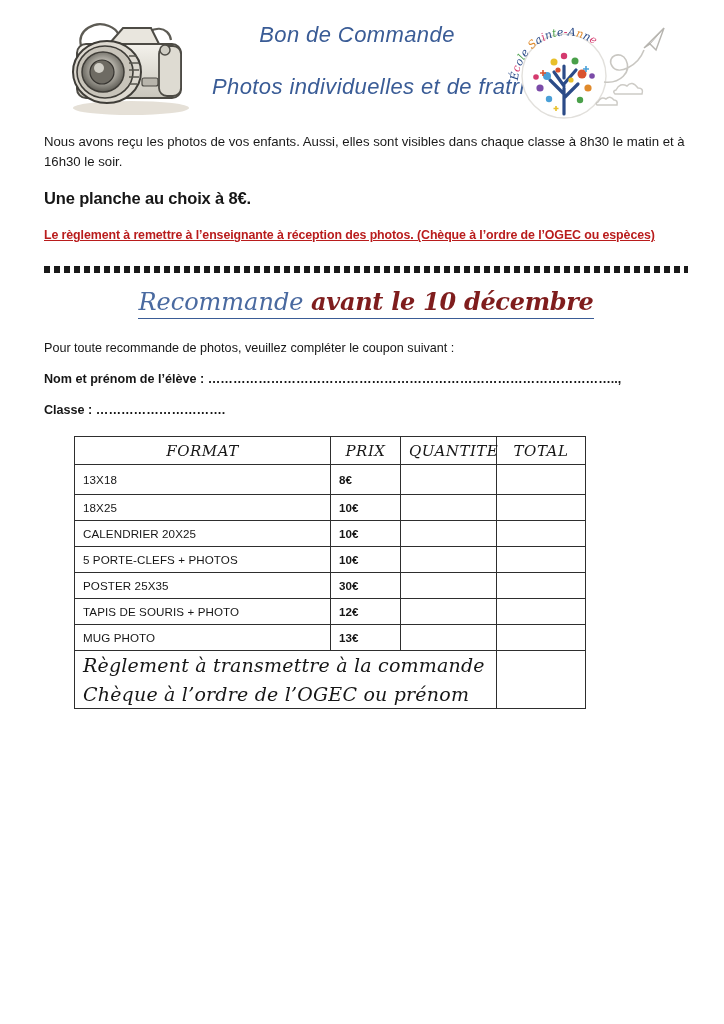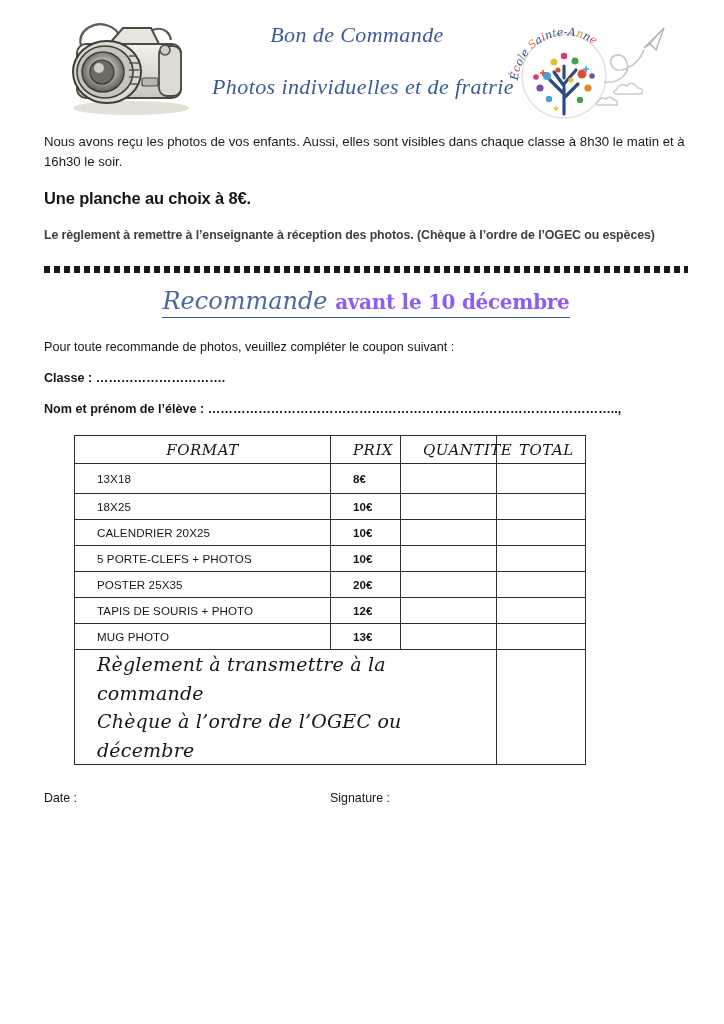--- a/index.html
+++ b/index.html
@@ -27,21 +27,21 @@
     left: 47px; top: 8px;
     width: 152px; height: 104px;
   }
   .title-block {
     position: absolute;
     left: 212px; top: 6px;
     width: 290px;
     text-align: center;
   }
   .script-title {
-    font-family: Liberation Serif, serif;
+    font-family: Liberation Sans, sans-serif;
     font-style: italic;
     color: #3a5c96;
     font-size: 23px;
     letter-spacing: 0.4px;
     white-space: nowrap;
   }
   .script-title.line1 { margin-top: 8px; font-size: 22px; }
   .script-title.line2 { margin-top: 26px; font-size: 22px; }
 
   .logo-img {
@@ -63,23 +63,24 @@
   p.bold-line {
     font-size: 16.5px;
     font-weight: bold;
     line-height: 1.55;
     margin: 14px 0 0 0;
     letter-spacing: -0.15px;
   }
   p.bold-line.second { margin-top: 13px; }
 
   p.red-note {
-    color: #404040;
+    color: #b91c1c;
     font-weight: bold;
     font-size: 12.4px;
+    text-decoration: underline;
     margin: 17px 0 0 0;
     letter-spacing: -0.1px;
   }
 
   
   .dashed-rule {
     margin: 24px 0 0 0;
     height: 7px;
     background-image: repeating-linear-gradient(
       to right,
@@ -100,23 +101,24 @@
     white-space: nowrap;
   }
   .reco-light {
     font-family: "DejaVu Serif", serif;
     font-style: italic;
     color: #4a6aa0;
     font-size: 24px;
   }
   .reco-bold {
     font-family: "DejaVu Serif", serif;
-    font-weight: bold;
-    color: #8b5cf6;
-    font-size: 20px;
+    font-style: italic;
+    font-weight: bold;
+    color: #7f1d1d;
+    font-size: 24px;
     letter-spacing: -0.3px;
   }
 
   
   .form-area { margin-top: 22px; }
   .form-note {
     font-size: 12.6px;
     margin: 0 0 0 0;
     font-weight: 400;
   }
@@ -132,21 +134,21 @@
   
   .table-wrap { margin-top: 19px; padding-left: 74px; padding-right: 0; }
   table.order {
     border-collapse: collapse;
     width: 511px;
     table-layout: fixed;
   }
   table.order td, table.order th {
     border: 1.2px solid #2e2e2e;
     height: 26px;
-    padding: 0 22px;
+    padding: 0 8px;
     vertical-align: middle;
   }
   table.order th {
     font-family: "DejaVu Serif", serif;
     font-style: italic;
     font-weight: normal;
     font-size: 15px;
     text-align: center;
     height: 28px;
     letter-spacing: 0.5px;
@@ -294,25 +296,25 @@
     <div class="recommande-wrap">
       <span class="recommande">
         <span class="reco-light">Recommande </span><span class="reco-bold">avant le 10 décembre</span>
       </span>
     </div>
 
     <div class="form-area">
       <p class="form-note">Pour toute recommande de photos, veuillez compléter le coupon suivant :</p>
 
       <div class="field">
+        <span>Nom et prénom de l’élève : </span><span class="dots">……………………………………………………………………………………..,</span>
+      </div>
+
+      <div class="field">
         <span>Classe :  </span><span class="dots">………………………….</span>
-      </div>
-
-      <div class="field">
-        <span>Nom et prénom de l’élève : </span><span class="dots">……………………………………………………………………………………..,</span>
       </div>
 
     </div>
   </div>
 
   <div class="table-wrap">
     <table class="order">
       <colgroup>
         <col style="width:256px">
         <col style="width:70px">
@@ -347,47 +349,41 @@
           <td class="blank"></td>
         </tr>
         <tr>
           <td class="fmt">5 PORTE-CLEFS + PHOTOS</td>
           <td class="prix">10€</td>
           <td class="blank"></td>
           <td class="blank"></td>
         </tr>
         <tr>
           <td class="fmt">POSTER 25X35</td>
-          <td class="prix">20€</td>
+          <td class="prix">30€</td>
           <td class="blank"></td>
           <td class="blank"></td>
         </tr>
         <tr>
           <td class="fmt">TAPIS DE SOURIS + PHOTO</td>
           <td class="prix">12€</td>
           <td class="blank"></td>
           <td class="blank"></td>
         </tr>
         <tr>
           <td class="fmt">MUG PHOTO</td>
           <td class="prix">13€</td>
           <td class="blank"></td>
           <td class="blank"></td>
         </tr>
         <tr>
           <td class="merged-note" colspan="3">
             <div>Règlement à transmettre à la commande</div>
-            <div>Chèque à l’ordre de l’OGEC ou décembre</div>
+            <div>Chèque à l’ordre de l’OGEC ou prénom</div>
           </td>
           <td class="blank"></td>
         </tr>
       </tbody>
     </table>
   </div>
 
-  <div class="content">
-    <div class="footer">
-      <span class="date-lbl">Date :</span>
-      <span class="sign-lbl">Signature :</span>
-    </div>
-  </div>
 
 </div>
 
 </body></html>

